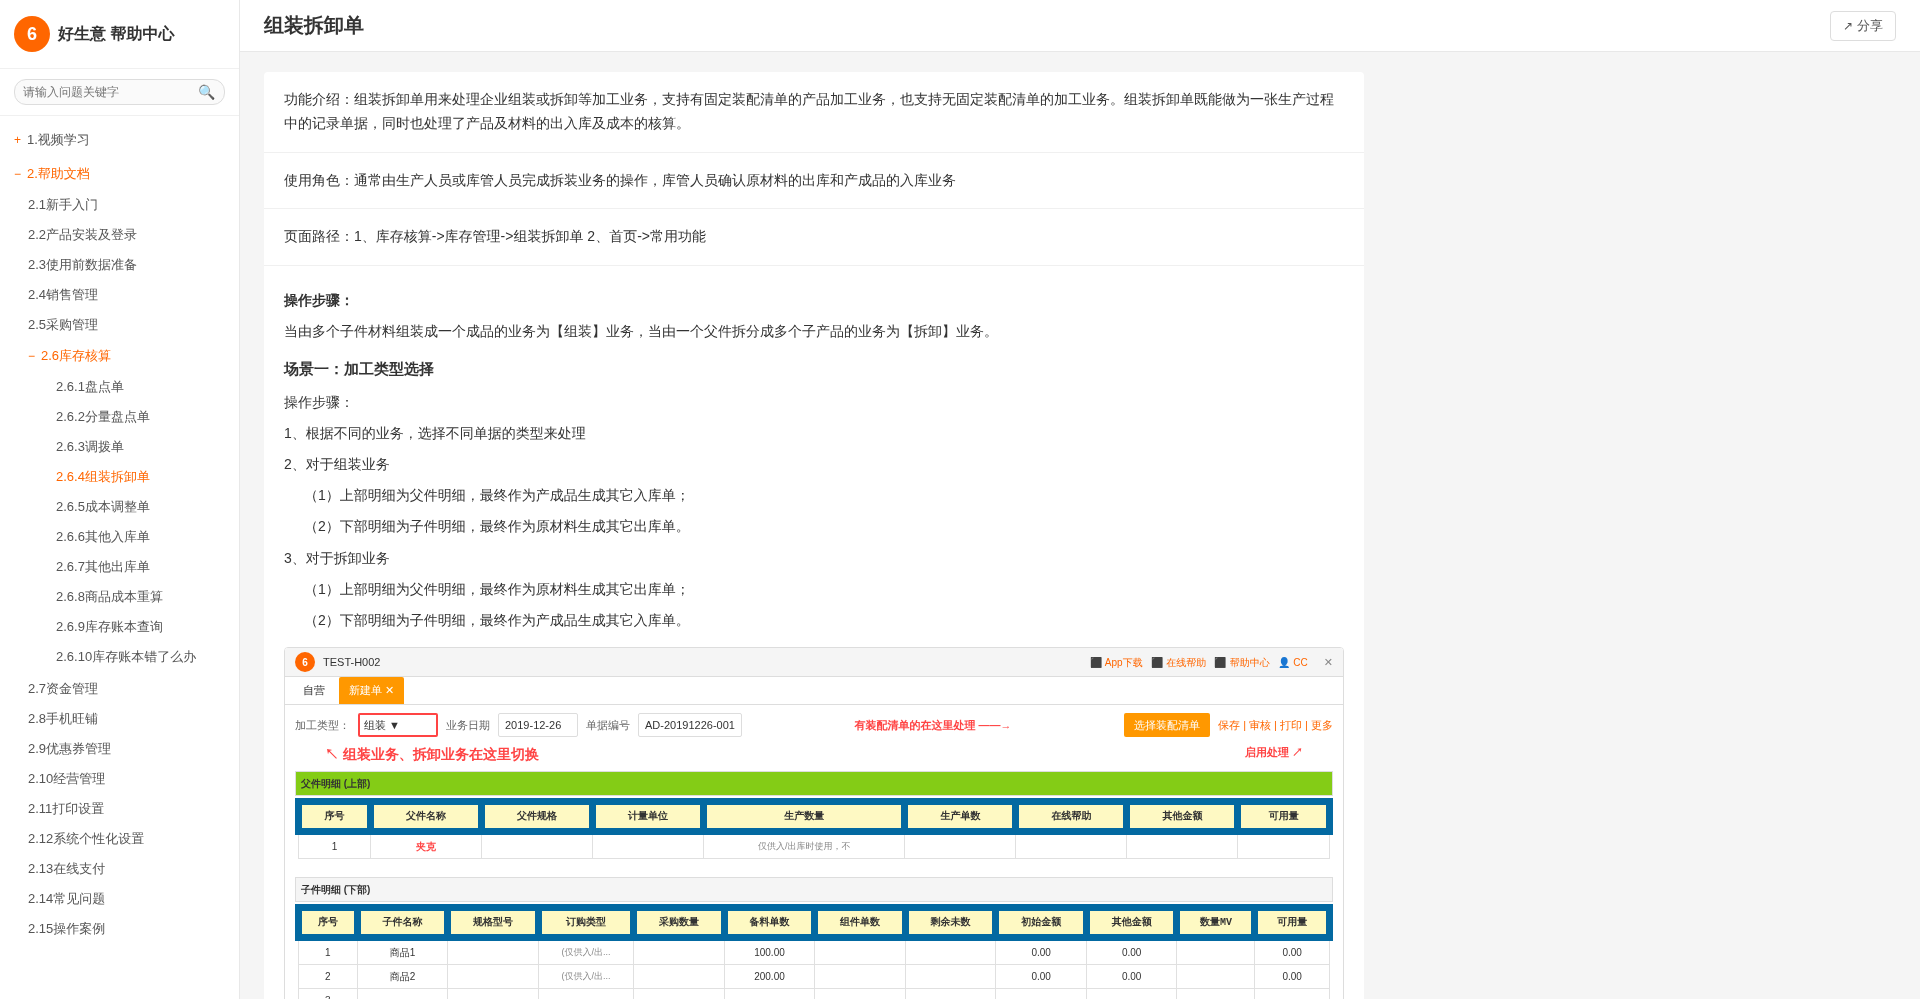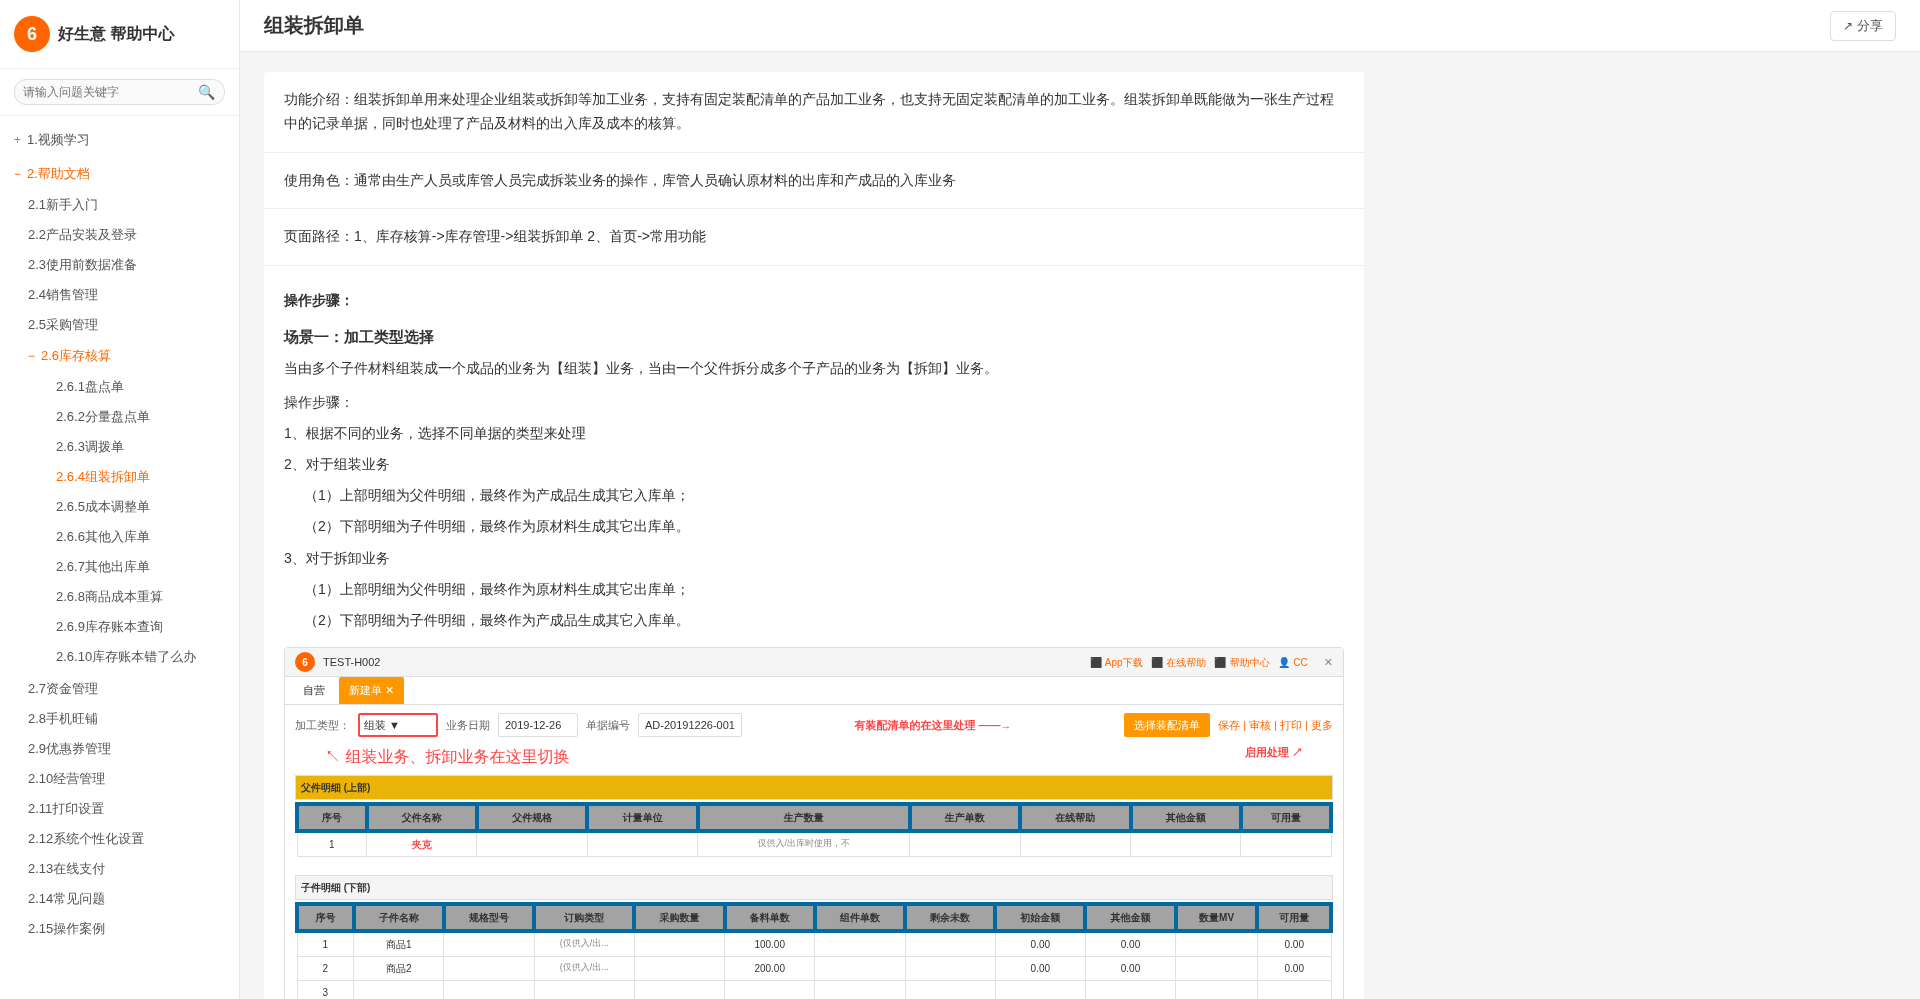--- a/index.html
+++ b/index.html
@@ -303,25 +303,26 @@
       cursor: pointer;
     }
 
     .mock-table {
       width: 100%;
       border-collapse: collapse;
       font-size: 10px;
     }
 
     .mock-table th {
-      background: #a3a3a3;
-      border: 4px solid #0369a1;
+      background: #fef9c3;
+      border: 7px solid #0369a1;
       padding: 3px 5px;
       text-align: center;
       color: #333;
+      font-family: Liberation Mono, monospace;
     }
 
     .mock-table td {
       border: 1px solid #e0e0e0;
       padding: 3px 5px;
       text-align: center;
       color: #333;
     }
 
     .mock-arrow-box {
@@ -424,22 +425,22 @@
       <div class="info-section">
         <p>使用角色：通常由生产人员或库管人员完成拆装业务的操作，库管人员确认原材料的出库和产成品的入库业务</p>
       </div>
 
       <div class="info-section">
         <p>页面路径：1、库存核算-&gt;库存管理-&gt;组装拆卸单  2、首页-&gt;常用功能</p>
       </div>
 
       <div class="info-section">
         <div class="step-text section-title">操作步骤：</div>
+        <div class="step-text">当由多个子件材料组装成一个成品的业务为【组装】业务，当由一个父件拆分成多个子产品的业务为【拆卸】业务。</div>
         <div class="step-text scene-title">场景一：加工类型选择</div>
-        <div class="step-text">当由多个子件材料组装成一个成品的业务为【组装】业务，当由一个父件拆分成多个子产品的业务为【拆卸】业务。</div>
         <div class="step-text" style="margin-top:8px;">操作步骤：</div>
         <div class="step-text">1、根据不同的业务，选择不同单据的类型来处理</div>
         <div class="step-text">2、对于组装业务</div>
         <div class="step-text indent-1">（1）上部明细为父件明细，最终作为产成品生成其它入库单；</div>
         <div class="step-text indent-1">（2）下部明细为子件明细，最终作为原材料生成其它出库单。</div>
         <div class="step-text">3、对于拆卸业务</div>
         <div class="step-text indent-1">（1）上部明细为父件明细，最终作为原材料生成其它出库单；</div>
         <div class="step-text indent-1">（2）下部明细为子件明细，最终作为产成品生成其它入库单。</div>
 
         <div class="screenshot-container">
@@ -467,26 +468,26 @@
                 <span class="mock-label">业务日期</span>
                 <span class="mock-input">2019-12-26</span>
                 <span class="mock-label">单据编号</span>
                 <span class="mock-input">AD-20191226-001</span>
                 <span style="flex:1;text-align:center;color:#f44;font-weight:bold;font-size:11px;">有装配清单的在这里处理 ——→</span>
                 <span class="mock-orange-btn">选择装配清单</span>
                 <span class="mock-label" style="color:#f60;">保存 | 审核 | 打印 | 更多</span>
               </div>
 
               <div style="display:flex;align-items:flex-start;margin-bottom:4px;">
-                <span style="color:#f44;font-size:16px;font-weight:normal;padding-left:30px;">↖ 组装业务、拆卸业务在这里切换</span>
+                <span style="color:#f44;font-size:14px;font-weight:bold;padding-left:30px;">↖ 组装业务、拆卸业务在这里切换</span>
                 <span style="flex:1;"></span>
                 <span style="color:#f44;font-size:11px;font-weight:bold;padding-right:30px;">启用处理 ↗</span>
               </div>
 
-              <div style="font-size:10px;background:#eab308;padding:3px 5px;margin-bottom:2px;font-weight:bold;border:1px solid #ddd;">父件明细 (上部)</div>
+              <div style="font-size:10px;background:#84cc16;padding:3px 5px;margin-bottom:2px;font-weight:bold;border:1px solid #ddd;">父件明细 (上部)</div>
               <table class="mock-table">
                 <thead>
                   <tr>
                     <th>序号</th>
                     <th>父件名称</th>
                     <th>父件规格</th>
                     <th>计量单位</th>
                     <th>生产数量</th>
                     <th>生产单数</th>
                     <th>在线帮助</th>

